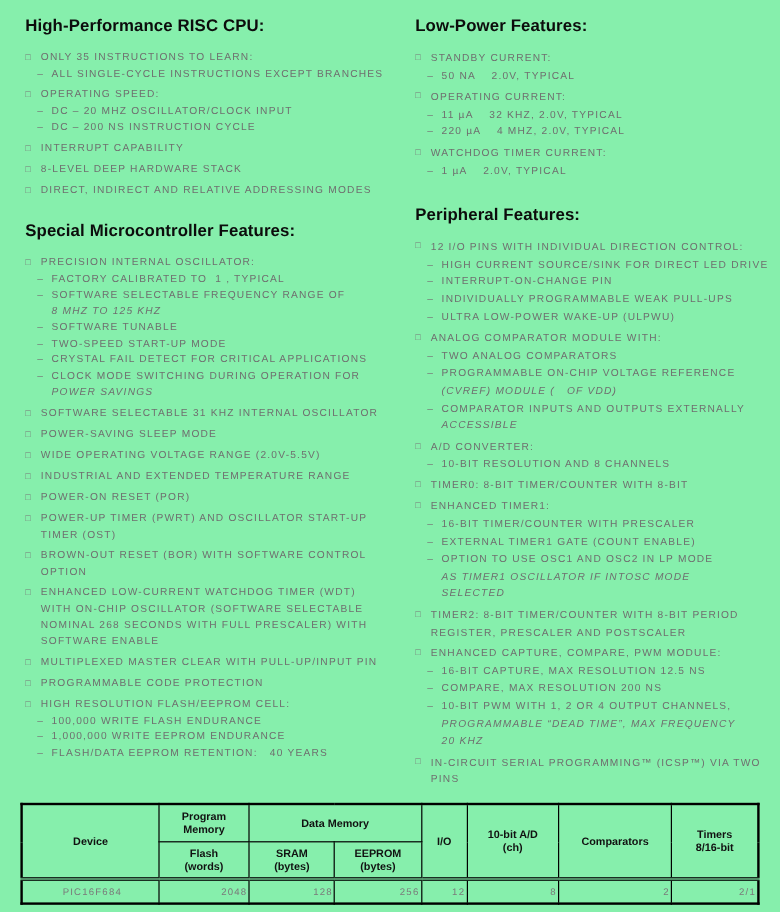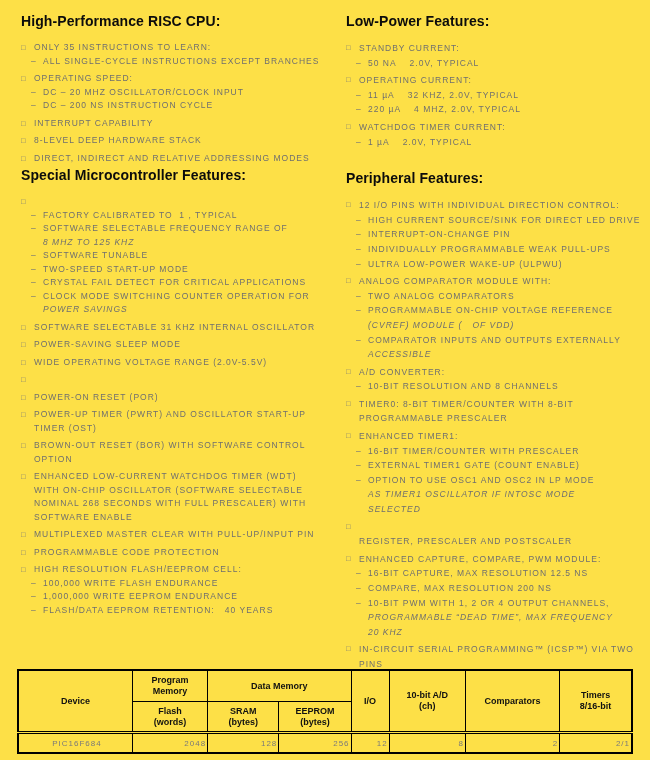--- a/index.html
+++ b/index.html
@@ -1,23 +1,23 @@
 <!DOCTYPE html>
 <html><head>
 <meta charset="utf-8">
 <style>
   html,body{margin:0;padding:0;background:#fff;}
-  .page{position:relative;width:650px;height:760px;background:#fde047;overflow:hidden;
+  .page{position:relative;width:650px;height:760px;background:#86efac;overflow:hidden;
         font-family:"Liberation Sans",sans-serif;}
   .col{position:absolute;top:13px;}
   .col.left{left:21px;width:309px;}
   .col.right{left:346px;width:298px;}
   h2{font-family:"Liberation Sans",sans-serif;font-size:14px;font-weight:bold;
      color:#0c0c0c;margin:0 0 12px 0;letter-spacing:0.1px;line-height:16px;}
-  section.s2 h2{margin-top:2px;}
+  section.s2 h2{margin-top:19px;}
   .col.right section.s2 h2{margin-top:21px;}
   .lines{display:block;}
   .line{display:flex;align-items:flex-start;white-space:pre;color:#6f6f6f;
         font-size:8.5px;letter-spacing:1px;line-height:13.5px;}
   .col.right .line{line-height:14.6px;}
   .line.b{margin-top:4px;}
   .col.right .line.b{margin-top:3px;}
   .mk{flex:none;display:inline-block;color:#777;}
   .line.b .mk{width:13px;font-size:7.5px;}
   .line.d{padding-left:10px;}
@@ -50,33 +50,33 @@
           <div class="line d"><span class="mk">–</span><span class="tx">DC – 20 MHZ OSCILLATOR/CLOCK INPUT</span></div>
           <div class="line d"><span class="mk">–</span><span class="tx">DC – 200 NS INSTRUCTION CYCLE</span></div>
           <div class="line b"><span class="mk">□</span><span class="tx">INTERRUPT CAPABILITY</span></div>
           <div class="line b"><span class="mk">□</span><span class="tx">8-LEVEL DEEP HARDWARE STACK</span></div>
           <div class="line b"><span class="mk">□</span><span class="tx">DIRECT, INDIRECT AND RELATIVE ADDRESSING MODES</span></div>
         </div>
     </section>
     <section class="s2">
       <h2>Special Microcontroller Features:</h2>
       <div class="lines">
-          <div class="line b"><span class="mk">□</span></div>
+          <div class="line b"><span class="mk">□</span><span class="tx">PRECISION INTERNAL OSCILLATOR:</span></div>
           <div class="line d"><span class="mk">–</span><span class="tx">FACTORY CALIBRATED TO  1 , TYPICAL</span></div>
           <div class="line d"><span class="mk">–</span><span class="tx">SOFTWARE SELECTABLE FREQUENCY RANGE OF</span></div>
           <div class="line c"><span class="tx">8 MHZ TO 125 KHZ</span></div>
           <div class="line d"><span class="mk">–</span><span class="tx">SOFTWARE TUNABLE</span></div>
           <div class="line d"><span class="mk">–</span><span class="tx">TWO-SPEED START-UP MODE</span></div>
           <div class="line d"><span class="mk">–</span><span class="tx">CRYSTAL FAIL DETECT FOR CRITICAL APPLICATIONS</span></div>
-          <div class="line d"><span class="mk">–</span><span class="tx">CLOCK MODE SWITCHING COUNTER OPERATION FOR</span></div>
+          <div class="line d"><span class="mk">–</span><span class="tx">CLOCK MODE SWITCHING DURING OPERATION FOR</span></div>
           <div class="line c"><span class="tx">POWER SAVINGS</span></div>
           <div class="line b"><span class="mk">□</span><span class="tx">SOFTWARE SELECTABLE 31 KHZ INTERNAL OSCILLATOR</span></div>
           <div class="line b"><span class="mk">□</span><span class="tx">POWER-SAVING SLEEP MODE</span></div>
           <div class="line b"><span class="mk">□</span><span class="tx">WIDE OPERATING VOLTAGE RANGE (2.0V-5.5V)</span></div>
-          <div class="line b"><span class="mk">□</span></div>
+          <div class="line b"><span class="mk">□</span><span class="tx">INDUSTRIAL AND EXTENDED TEMPERATURE RANGE</span></div>
           <div class="line b"><span class="mk">□</span><span class="tx">POWER-ON RESET (POR)</span></div>
           <div class="line b"><span class="mk">□</span><span class="tx">POWER-UP TIMER (PWRT) AND OSCILLATOR START-UP</span></div>
           <div class="line bc"><span class="tx">TIMER (OST)</span></div>
           <div class="line b"><span class="mk">□</span><span class="tx">BROWN-OUT RESET (BOR) WITH SOFTWARE CONTROL</span></div>
           <div class="line bc"><span class="tx">OPTION</span></div>
           <div class="line b"><span class="mk">□</span><span class="tx">ENHANCED LOW-CURRENT WATCHDOG TIMER (WDT)</span></div>
           <div class="line bc"><span class="tx">WITH ON-CHIP OSCILLATOR (SOFTWARE SELECTABLE</span></div>
           <div class="line bc"><span class="tx">NOMINAL 268 SECONDS WITH FULL PRESCALER) WITH</span></div>
           <div class="line bc"><span class="tx">SOFTWARE ENABLE</span></div>
           <div class="line b"><span class="mk">□</span><span class="tx">MULTIPLEXED MASTER CLEAR WITH PULL-UP/INPUT PIN</span></div>
@@ -112,28 +112,27 @@
           <div class="line d"><span class="mk">–</span><span class="tx">ULTRA LOW-POWER WAKE-UP (ULPWU)</span></div>
           <div class="line b"><span class="mk">□</span><span class="tx">ANALOG COMPARATOR MODULE WITH:</span></div>
           <div class="line d"><span class="mk">–</span><span class="tx">TWO ANALOG COMPARATORS</span></div>
           <div class="line d"><span class="mk">–</span><span class="tx">PROGRAMMABLE ON-CHIP VOLTAGE REFERENCE</span></div>
           <div class="line c"><span class="tx">(CVREF) MODULE (   OF VDD)</span></div>
           <div class="line d"><span class="mk">–</span><span class="tx">COMPARATOR INPUTS AND OUTPUTS EXTERNALLY</span></div>
           <div class="line c"><span class="tx">ACCESSIBLE</span></div>
           <div class="line b"><span class="mk">□</span><span class="tx">A/D CONVERTER:</span></div>
           <div class="line d"><span class="mk">–</span><span class="tx">10-BIT RESOLUTION AND 8 CHANNELS</span></div>
           <div class="line b"><span class="mk">□</span><span class="tx">TIMER0: 8-BIT TIMER/COUNTER WITH 8-BIT</span></div>
-          <div class="line bc"><span class="tx">PROGRAMMABLE PRESCALER</span></div>
           <div class="line b"><span class="mk">□</span><span class="tx">ENHANCED TIMER1:</span></div>
           <div class="line d"><span class="mk">–</span><span class="tx">16-BIT TIMER/COUNTER WITH PRESCALER</span></div>
           <div class="line d"><span class="mk">–</span><span class="tx">EXTERNAL TIMER1 GATE (COUNT ENABLE)</span></div>
           <div class="line d"><span class="mk">–</span><span class="tx">OPTION TO USE OSC1 AND OSC2 IN LP MODE</span></div>
           <div class="line c"><span class="tx">AS TIMER1 OSCILLATOR IF INTOSC MODE</span></div>
           <div class="line c"><span class="tx">SELECTED</span></div>
-          <div class="line b"><span class="mk">□</span></div>
+          <div class="line b"><span class="mk">□</span><span class="tx">TIMER2: 8-BIT TIMER/COUNTER WITH 8-BIT PERIOD</span></div>
           <div class="line bc"><span class="tx">REGISTER, PRESCALER AND POSTSCALER</span></div>
           <div class="line b"><span class="mk">□</span><span class="tx">ENHANCED CAPTURE, COMPARE, PWM MODULE:</span></div>
           <div class="line d"><span class="mk">–</span><span class="tx">16-BIT CAPTURE, MAX RESOLUTION 12.5 NS</span></div>
           <div class="line d"><span class="mk">–</span><span class="tx">COMPARE, MAX RESOLUTION 200 NS</span></div>
           <div class="line d"><span class="mk">–</span><span class="tx">10-BIT PWM WITH 1, 2 OR 4 OUTPUT CHANNELS,</span></div>
           <div class="line c"><span class="tx">PROGRAMMABLE “DEAD TIME”, MAX FREQUENCY</span></div>
           <div class="line c"><span class="tx">20 KHZ</span></div>
           <div class="line b"><span class="mk">□</span><span class="tx">IN-CIRCUIT SERIAL PROGRAMMING™ (ICSP™) VIA TWO</span></div>
           <div class="line bc"><span class="tx">PINS</span></div>
         </div>

